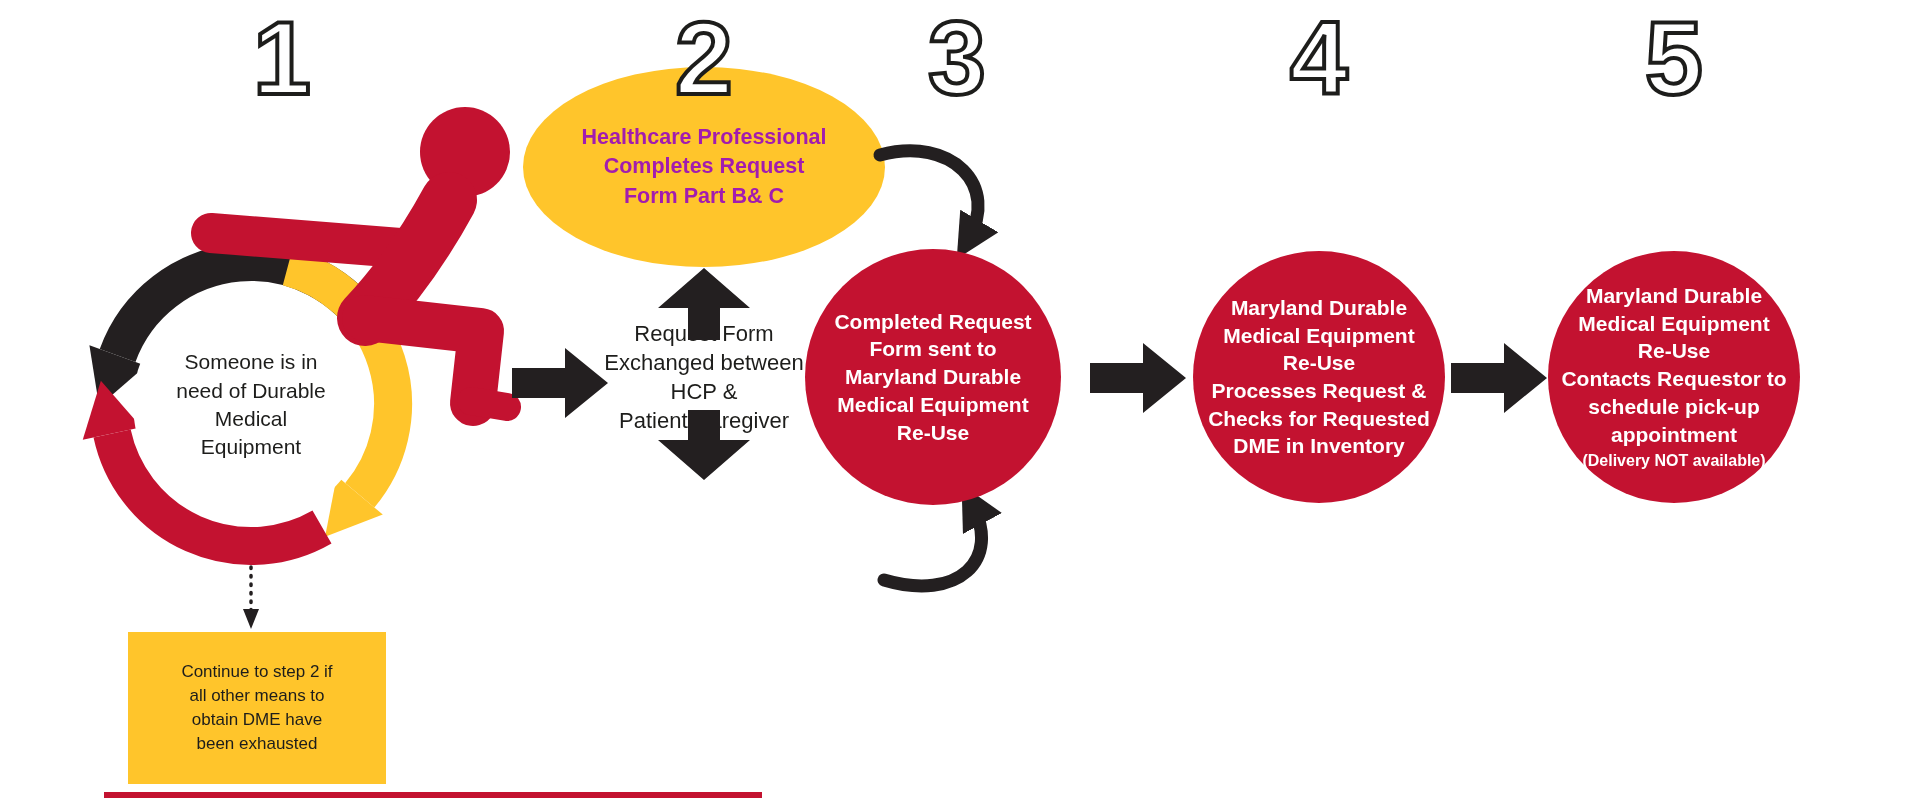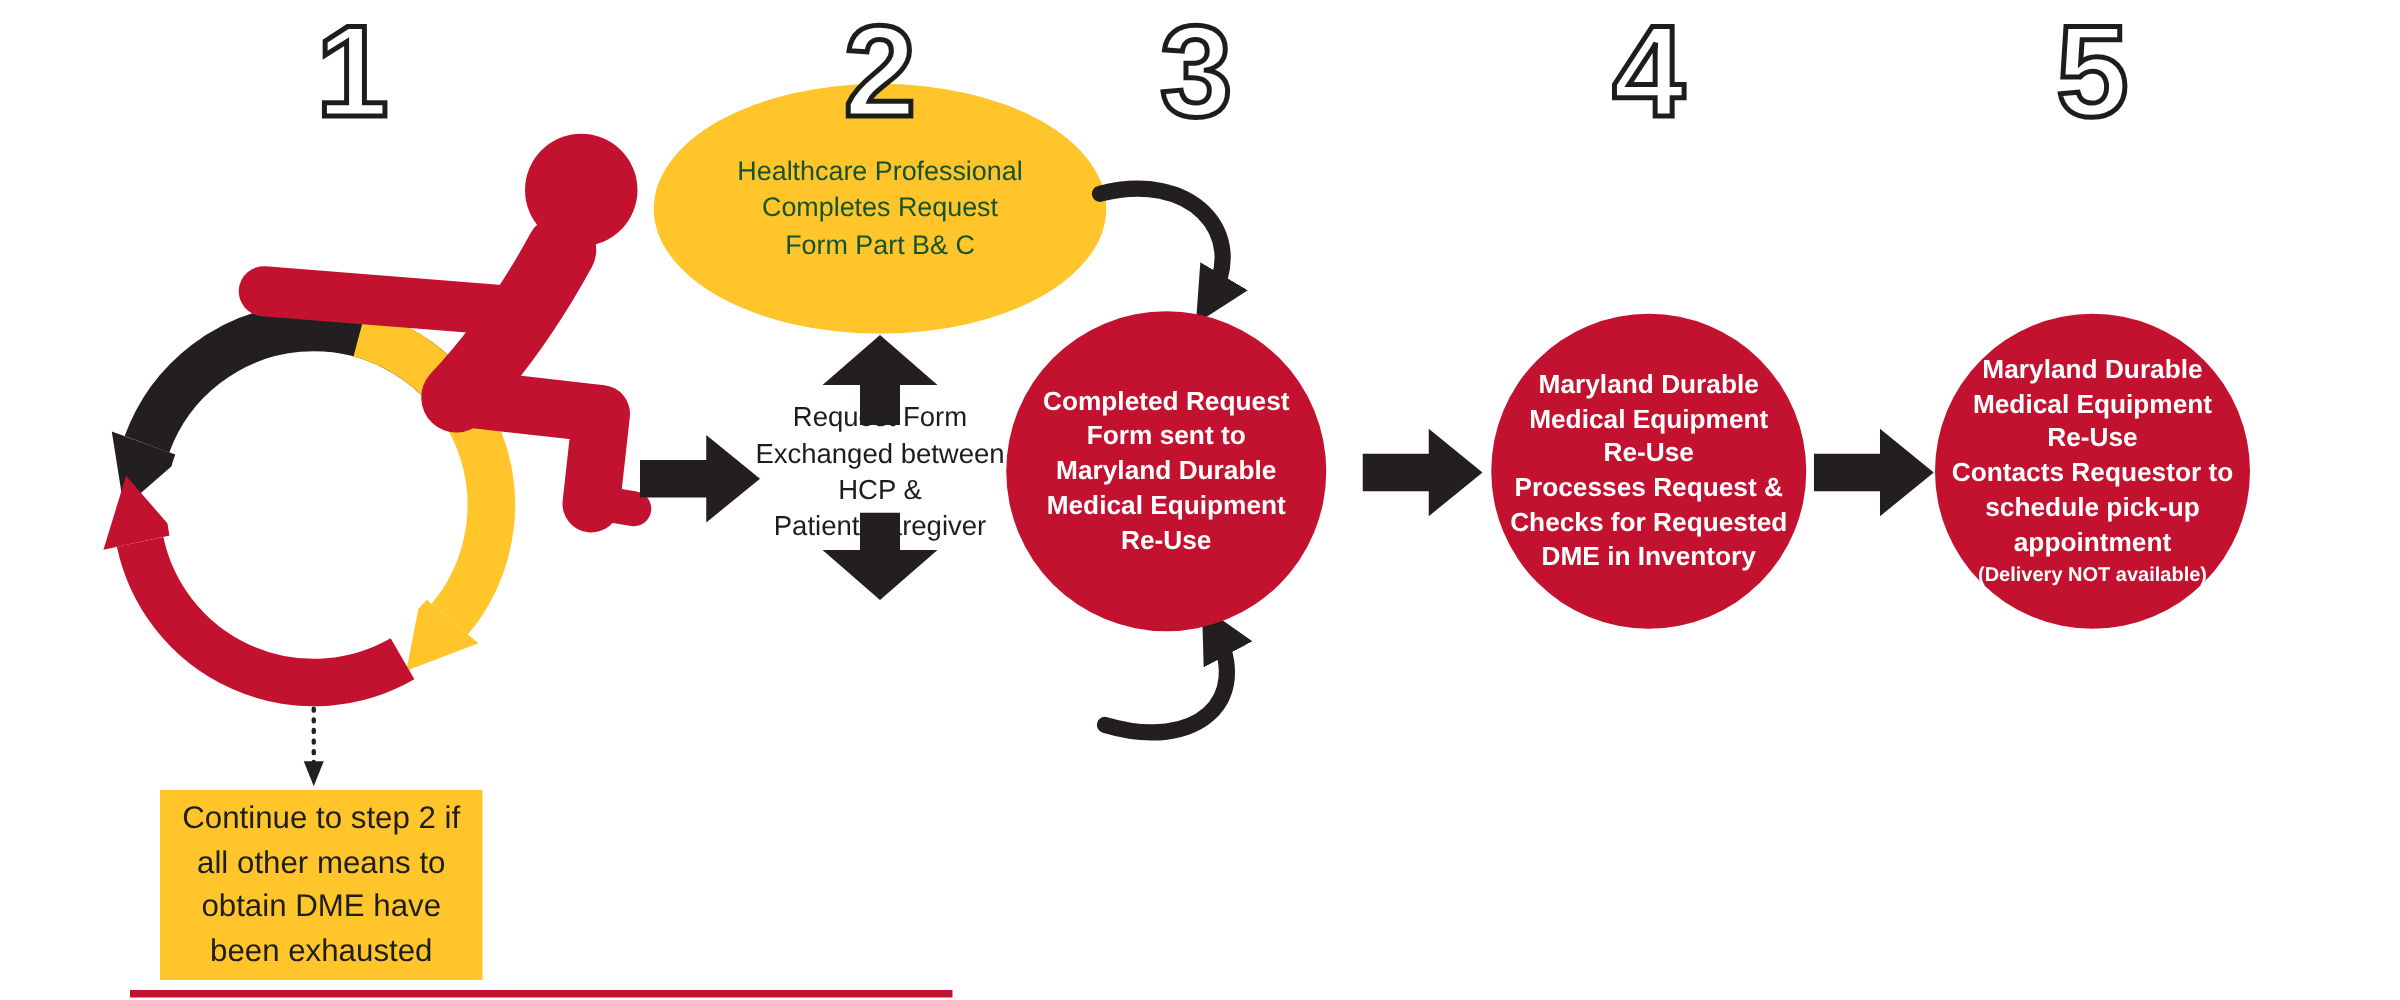--- a/index.html
+++ b/index.html
@@ -4,26 +4,26 @@
 <style>
   html,body{margin:0;padding:0;background:#fff}
   .canvas{position:relative;width:1920px;height:800px;background:#fff;overflow:hidden;
           font-family:"Liberation Sans","DejaVu Sans",sans-serif;color:#1d1d1b}
   .abs{position:absolute}
   .pre{white-space:pre-line}
   .center-text{display:flex;align-items:center;justify-content:center;text-align:center}
   .num{position:absolute;top:6px;transform:translateX(-50%);font-size:104px;line-height:1;
        font-weight:700;color:#fff;-webkit-text-stroke:4px #1d1d1b;z-index:6}
   .ellipse{position:absolute;border-radius:50%;background:var(--yellow,#FFC52B);z-index:2}
-  .etext{font-size:21.5px;line-height:1.35;font-weight:400;color:#14532d}
+  .etext{font-size:21.5px;line-height:1.35;font-weight:700;color:#a21caf}
   .circle{position:absolute;border-radius:50%;background:var(--red,#C31230);color:#fff;z-index:4;
           display:flex;flex-direction:column;align-items:center;justify-content:center;text-align:center}
   .ctext{font-size:21px;line-height:1.32;font-weight:700}
   .ctext-sm{font-size:16px;line-height:1.3;font-weight:700;margin-top:3px}
-  .note{position:absolute;background:var(--yellow,#FFC52B);font-size:25px;line-height:1.42;font-weight:400;z-index:2}
+  .note{position:absolute;background:var(--yellow,#FFC52B);font-size:17px;line-height:1.42;font-weight:400;z-index:2}
   .exchange{position:absolute;font-size:22px;line-height:1.33;font-weight:400;z-index:2}
   .s1text{position:absolute;font-size:21px;line-height:1.35;font-weight:400;z-index:2}
   .arc{fill:none;stroke-width:38}
   .s-ink{stroke:var(--ink,#231F20)}
   .s-red{stroke:var(--red,#C31230)}
   .s-yellow{stroke:var(--yellow,#FFC52B)}
   .f-ink{fill:var(--ink,#231F20)}
   .f-red{fill:var(--red,#C31230)}
   .f-yellow{fill:var(--yellow,#FFC52B)}
   .redline{position:absolute;background:var(--red,#C31230);z-index:1}
@@ -56,20 +56,24 @@
       <path class="s-red" d="M 389 115 Q 352 183 305 233" stroke-width="56" fill="none" stroke-linecap="round"></path>
       <path class="s-red" d="M 305 233 L 421 246 L 413 318" stroke-width="46" fill="none" stroke-linecap="round" stroke-linejoin="round"></path>
       <path class="s-red" d="M 411 316 L 447 322" stroke-width="28" fill="none" stroke-linecap="round"></path>
     </g>
     <g>
       <line class="s-ink" x1="191" y1="482" x2="191" y2="526" stroke-width="3.5" stroke-dasharray="1.5 7" stroke-linecap="round"></line>
       <polygon class="f-ink" points="183,524 199,524 191,544"></polygon>
     </g>
   </svg>
 
+  <div class="s1text center-text pre" style="left:151px;top:330px;width:200px;height:150px">Someone is in
+need of Durable
+Medical
+Equipment</div>
 
   <div class="note center-text pre" style="left:128px;top:632px;width:258px;height:152px">Continue to step 2 if
 all other means to
 obtain DME have
 been exhausted</div>
 
   <svg class="abs" style="left:512px;top:345px;z-index:3" width="96" height="76" viewBox="0 0 96 76">
     <path class="f-ink" d="M0 23 H53 V3 L96 38 L53 73 V53 H0 Z"></path>
   </svg>
 

